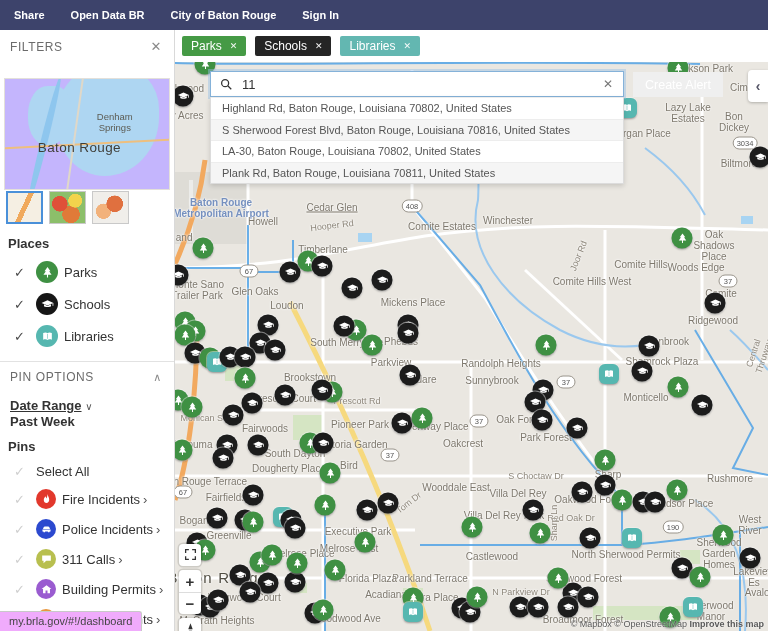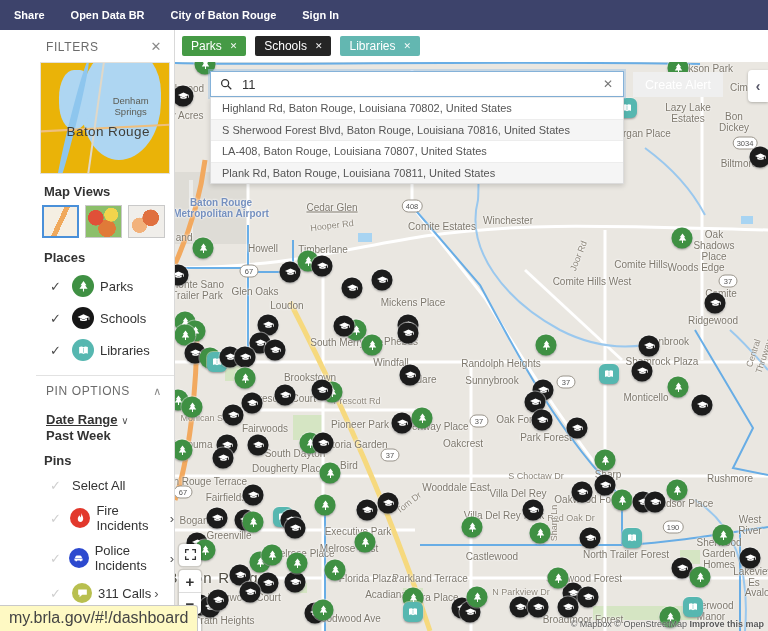--- a/index.html
+++ b/index.html
@@ -46,24 +46,24 @@
   .search-input{border:none;outline:none;flex:1;font-size:13px;color:#333;margin-left:7px;font-family:"Liberation Sans",sans-serif;background:transparent;}
   .search-close{color:#777;font-size:12px;cursor:pointer;padding:0 2px;}
   .suggestions{background:#fff;border:1px solid #dcdcdc;border-top:none;list-style:none;margin:0;padding:0;box-shadow:0 2px 5px rgba(0,0,0,.15);}
   .suggestions li{font-size:11px;color:#555;padding:4px 11px;line-height:12.5px;border-top:1px solid #ededed;cursor:pointer;}
   .suggestions li:nth-child(even){background:#f5f5f5;}
 
   .create-alert{position:absolute;left:633px;top:72px;height:25px;border:none;color:#fff;font-size:12.5px;padding:0 12px;z-index:60;cursor:pointer;font-family:"Liberation Sans",sans-serif;}
   .collapse-btn{position:absolute;right:0;top:70px;width:20px;height:32px;background:#fff;border-radius:4px 0 0 4px;box-shadow:0 1px 3px rgba(0,0,0,.25);z-index:60;display:flex;align-items:center;justify-content:center;color:#556;font-size:14px;font-weight:bold;cursor:pointer;}
 
   
-  .sidebar{position:absolute;top:30px;left:0;width:175px;bottom:0;background:#fff;border-right:1px solid #d9d9d9;box-sizing:border-box;z-index:50;padding-left:36px;}
+  .sidebar{position:absolute;top:30px;left:0;width:175px;bottom:0;background:#fff;border-right:1px solid #d9d9d9;box-sizing:border-box;z-index:50;}
   .filters-head{display:flex;justify-content:space-between;align-items:center;padding:9px 12px 5px 10px;color:#6b6b6b;font-size:12px;letter-spacing:.6px;}
   .filters-head .close{color:#8a8a8a;font-size:13px;cursor:pointer;}
-  .minimap{position:relative;margin:3px 4px 0;height:110px;background:#eab308;overflow:hidden;border:1px solid #e3e0da;}
+  .minimap{position:relative;margin:19px 4px 0;height:110px;background:#c4b5fd;overflow:hidden;border:1px solid #e3e0da;}
   .mm-blob{position:absolute;left:32%;top:-12%;width:62%;height:100%;background:#aed6f2;border-radius:46% 40% 55% 48%;}
   .mm-blob2{position:absolute;left:14%;top:6%;width:26%;height:55%;background:#aed6f2;border-radius:50% 40% 60% 50%;}
   .mm-river{position:absolute;left:22%;top:-5%;width:7px;height:120%;background:#8ec6ee;border-radius:50%;transform:rotate(14deg);}
   .mm-road1{position:absolute;left:-5%;top:58%;width:110%;height:2px;background:#eebf7e;transform:rotate(-3deg);}
   .mm-road2{position:absolute;left:42%;top:-5%;width:2px;height:110%;background:#e0d8c8;transform:rotate(8deg);}
   .mm-town{position:absolute;left:56%;top:30%;font-size:9.5px;color:#5c5c54;line-height:10.5px;text-align:center;}
   .mm-city{position:absolute;left:20%;top:55%;font-size:13.5px;color:#3f3e38;letter-spacing:.4px;}
   .sec-heading{font-weight:bold;font-size:13px;color:#333;padding:10px 8px 5px;}
   .thumbs{display:flex;gap:6px;padding:1px 6px 2px;}
   .thumb{width:37px;height:33px;border:1px solid #c9c9c9;box-sizing:border-box;cursor:pointer;}
@@ -81,21 +81,21 @@
   .chev{font-size:13px;color:#555;margin-left:3px;}
   .divider{border-top:1px solid #e2e2e2;margin:9px 0 0;}
   .pin-options-head{display:flex;justify-content:space-between;align-items:center;padding:8px 12px 2px 10px;color:#6b6b6b;font-size:12px;letter-spacing:.6px;}
   .pin-options-head .up{color:#8a8a8a;font-size:11px;cursor:pointer;}
   .date-range{padding:12px 10px 0;font-size:13px;color:#333;}
   .date-range .dr{font-weight:bold;text-decoration:underline;cursor:pointer;}
   .date-range .drc{font-size:10px;color:#555;}
   .date-val{padding:1px 10px 0;font-size:13px;color:#333;font-weight:bold;}
 
   
-  .status-bar{position:absolute;left:0;bottom:0;background:#fef9c3;border:1px solid #c9c9c9;border-left:none;border-bottom:none;padding:3px 9px 4px;font-size:16px;color:#444;z-index:200;border-radius:0 3px 0 0;}
+  .status-bar{position:absolute;left:0;bottom:0;background:#f0abfc;border:1px solid #c9c9c9;border-left:none;border-bottom:none;padding:3px 9px 4px;font-size:11px;color:#444;z-index:200;border-radius:0 3px 0 0;}
 </style>
 </head>
 <body>
 
 <header class="navbar">
   <nav class="nav-links" id="nav-links">
       <span class="nav-link">Share</span>
       <span class="nav-link">Open Data BR</span>
       <span class="nav-link">City of Baton Rouge</span>
       <span class="nav-link">Sign In</span>
@@ -160,21 +160,21 @@
       <div class="mlabel" style="left: -2px; top: 207px;">Scotland</div>
       <div class="mlabel" style="left: 528px; top: 38px;">Jackson Park</div>
       <div class="mlabel" style="left: 578px; top: 57px;">Cimmaron</div>
       <div class="mlabel" style="left: 513px; top: 83px;">Lazy Lake Estates</div>
       <div class="mlabel" style="left: 559px; top: 92px;">Bon Dickey</div>
       <div class="mlabel" style="left: 465px; top: 103px;">Morgan Place</div>
       <div class="mlabel" style="left: 564px; top: 133px;">Biltmore</div>
       <div class="mlabel" style="left: 157px; top: 177px; text-decoration: underline;">Cedar Glen</div>
       <div class="mlabel road" style="left: 157px; top: 196px; transform: translate(-50%, -50%) rotate(-7deg);">Hooper Rd</div>
       <div class="mlabel" style="left: 267px; top: 196px;">Comite Estates</div>
-      <div class="mlabel" style="left: 88px; top: 218px; text-align: right;">Howell</div>
+      <div class="mlabel" style="left: 88px; top: 191px; text-align: right;">Howell</div>
       <div class="mlabel" style="left: 148px; top: 219px;">Timberlane</div>
       <div class="mlabel" style="left: 333px; top: 190px;">Winchester</div>
       <div class="mlabel road" style="left: 404px; top: 226px; transform: translate(-50%, -50%) rotate(-68deg);">Joor Rd</div>
       <div class="mlabel" style="left: 466px; top: 234px;">Comite Hills</div>
       <div class="mlabel" style="left: 521px; top: 237px;">Woods Edge</div>
       <div class="mlabel" style="left: 417px; top: 251px;">Comite Hills West</div>
       <div class="mlabel" style="left: 539px; top: 215px;">Oak Shadows Place</div>
       <div class="mlabel" style="left: 546px; top: 263px;">Comite</div>
       <div class="mlabel" style="left: 538px; top: 290px;">Ridgewood</div>
       <div class="mlabel road" style="left: 584px; top: 325px; transform: translate(-50%, -50%) rotate(-72deg);">Central Thruway</div>
@@ -183,21 +183,21 @@
       <div class="mlabel" style="left: 80px; top: 261px;">Glen Oaks</div>
       <div class="mlabel" style="left: 112px; top: 275px;">Loudon</div>
       <div class="mlabel" style="left: 238px; top: 272px;">Mickens Place</div>
       <div class="mlabel" style="left: 491px; top: 311px;">Glenbrook</div>
       <div class="mlabel" style="left: 487px; top: 331px;">Shamrock Plaza</div>
       <div class="mlabel" style="left: 471px; top: 367px;">Monticello</div>
       <div class="mlabel" style="left: 326px; top: 333px;">Randolph Heights</div>
       <div class="mlabel" style="left: 317px; top: 350px;">Sunnybrook</div>
       <div class="mlabel" style="left: 172px; top: 312px;">South Merrydale</div>
       <div class="mlabel" style="left: 226px; top: 311px;">Phebus</div>
-      <div class="mlabel" style="left: 216px; top: 332px;">Windfall</div>
+      <div class="mlabel" style="left: 216px; top: 332px;">Parkview</div>
       <div class="mlabel" style="left: 246px; top: 349px;">Kildare</div>
       <div class="mlabel" style="left: 135px; top: 347px;">Brookstown</div>
       <div class="mlabel" style="left: 109px; top: 368px;">Prescott Court</div>
       <div class="mlabel road" style="left: 182px; top: 371px;">Prescott Rd</div>
       <div class="mlabel road" style="left: 28px; top: 388px;">Mohican St</div>
       <div class="mlabel" style="left: 90px; top: 398px;">Fairwoods</div>
       <div class="mlabel" style="left: 185px; top: 394px;">Pioneer Park</div>
       <div class="mlabel" style="left: 257px; top: 396px;">Greenway Place</div>
       <div class="mlabel" style="left: 346px; top: 389px;">Oak Forest</div>
       <div class="mlabel" style="left: 371px; top: 407px;">Park Forest</div>
@@ -217,21 +217,21 @@
       <div class="mlabel" style="left: 433px; top: 444px;">Sharp</div>
       <div class="mlabel" style="left: 555px; top: 448px;">Rushmore</div>
       <div class="mlabel" style="left: 281px; top: 457px;">Wooddale East</div>
       <div class="mlabel" style="left: 343px; top: 463px;">Villa Del Rey</div>
       <div class="mlabel" style="left: 329px; top: 485px;">Villa Del Rey Park</div>
       <div class="mlabel road" style="left: 396px; top: 488px;">Red Oak Dr</div>
       <div class="mlabel road" style="left: 379px; top: 493px; transform: translate(-50%, -50%) rotate(-90deg);">Sharp Ln</div>
       <div class="mlabel" style="left: 416px; top: 469px;">Oakwood Forest</div>
       <div class="mlabel" style="left: 506px; top: 473px;">Windsor Place</div>
       <div class="mlabel" style="left: 317px; top: 526px;">Castlewood</div>
-      <div class="mlabel" style="left: 451px; top: 524px;">North Trailer Forest</div>
+      <div class="mlabel" style="left: 451px; top: 524px;">North Sherwood Permits</div>
       <div class="mlabel" style="left: 544px; top: 523px;">Sherwood
 Garden Homes</div>
       <div class="mlabel" style="left: 575px; top: 495px;">West River</div>
       <div class="mlabel" style="left: 579px; top: 547px;">Lakeview Es</div>
       <div class="mlabel" style="left: 585px; top: 562px;">Avalon</div>
       <div class="mlabel" style="left: 409px; top: 548px;">Sherwood Forest</div>
       <div class="mlabel road" style="left: 346px; top: 562px;">N Parkview Dr</div>
       <div class="mlabel" style="left: 255px; top: 548px;">Parkland Terrace</div>
       <div class="mlabel" style="left: 193px; top: 548px;">Florida Plaza</div>
       <div class="mlabel" style="left: 211px; top: 564px;">Acadiana</div>
@@ -1228,21 +1228,21 @@
           <circle cx="10.5" cy="10.5" r="6"></circle>
           <line x1="15" y1="15" x2="21" y2="21"></line>
         </svg>
       </span>
     <input class="search-input" value="11" style="">
     <span class="search-close">✕</span>
   </div>
   <ul class="suggestions" id="suggestions">
       <li>Highland Rd, Baton Rouge, Louisiana 70802, United States</li>
       <li>S Sherwood Forest Blvd, Baton Rouge, Louisiana 70816, United States</li>
-      <li>LA-408, Baton Rouge, Louisiana 70807, United States</li>
+      <li>LA-30, Baton Rouge, Louisiana 70802, United States</li>
       <li>Plank Rd, Baton Rouge, Louisiana 70811, United States</li>
     </ul>
 </div>
 
 <button class="create-alert">Create Alert</button>
 <div class="collapse-btn">‹</div>
 
 <aside class="sidebar">
   <div class="filters-head">
     <span>FILTERS</span>
@@ -1251,21 +1251,20 @@
   <div class="minimap">
     <div class="mm-blob"></div>
     <div class="mm-blob2"></div>
     <div class="mm-river"></div>
     <div class="mm-road1"></div>
     <div class="mm-road2"></div>
     <div class="mm-town" style="white-space:pre-line">Denham
 Springs</div>
     <div class="mm-city">Baton Rouge</div>
   </div>
-  <div class="sec-heading">Map Views</div>
   <div class="thumbs">
     <div class="thumb street sel"></div>
     <div class="thumb heat"></div>
     <div class="thumb choro"></div>
   </div>
   <div class="sec-heading">Places</div>
   <div id="places-list">
       <div class="row">
         <span class="check">✓</span>
         <span class="picon" style="background:#3f9043">

